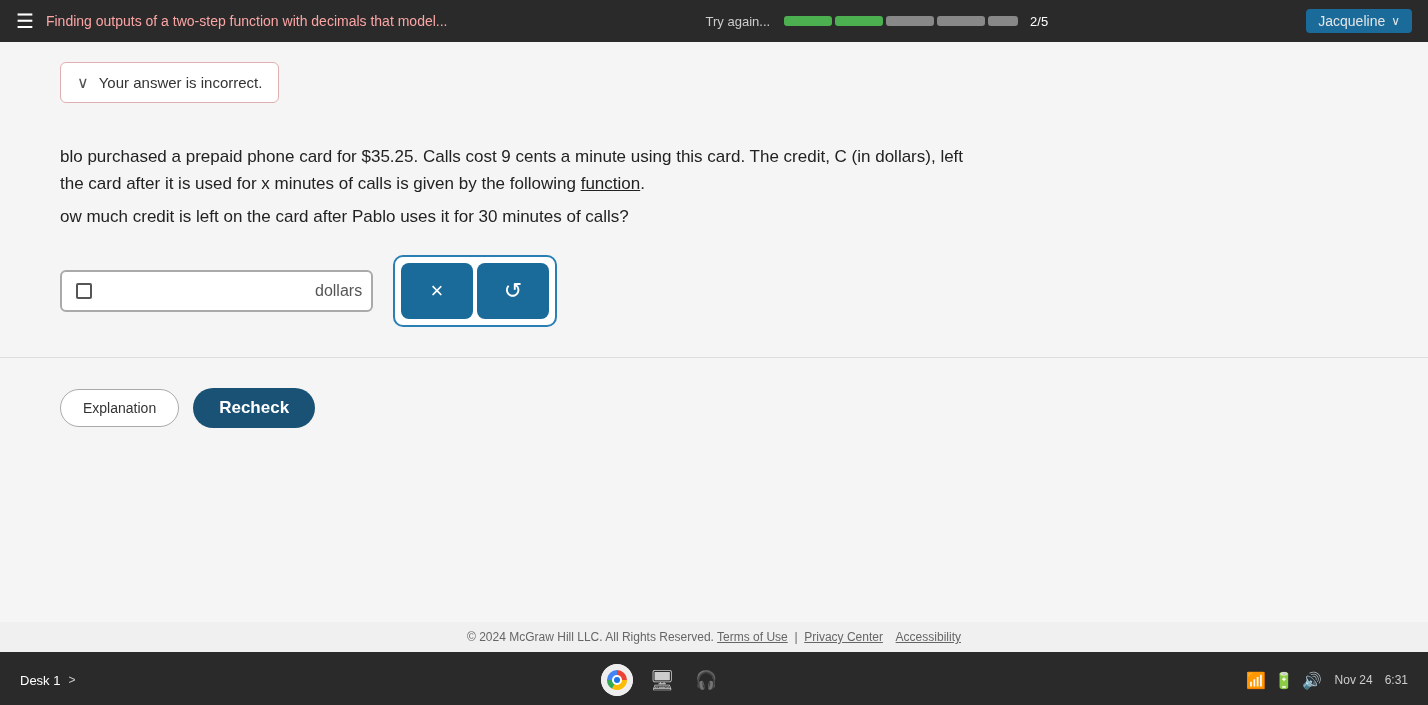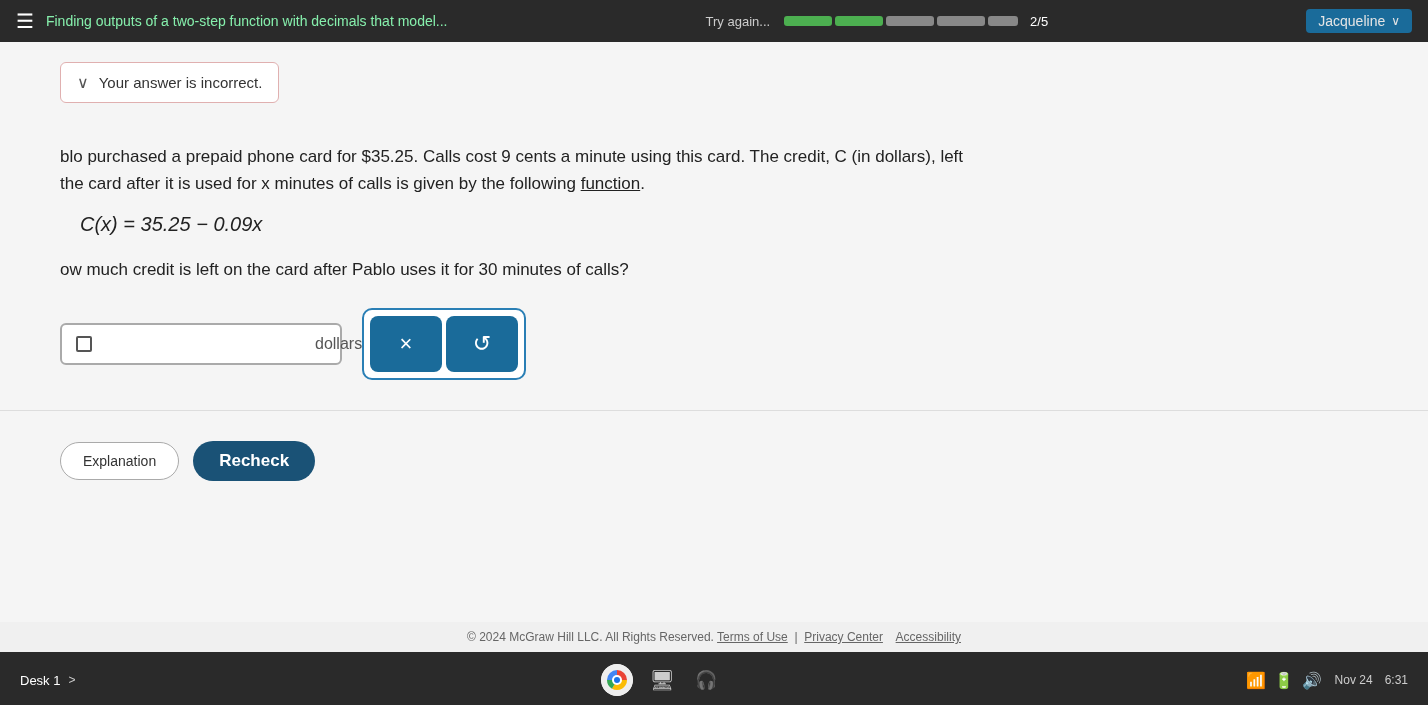--- a/index.html
+++ b/index.html
@@ -24,21 +24,21 @@
       display: flex;
       align-items: center;
       gap: 12px;
     }
     .hamburger-icon {
       color: white;
       font-size: 20px;
       cursor: pointer;
     }
     .top-bar-title {
-      color: #86efac;
+      color: #fca5a5;
       font-size: 14px;
     }
     .progress-area {
       display: flex;
       align-items: center;
       gap: 6px;
     }
     .try-again-text {
       color: #ccc;
       font-size: 13px;
@@ -149,21 +149,21 @@
       gap: 20px;
       margin-bottom: 30px;
     }
     .answer-input-container {
       display: flex;
       align-items: center;
       border: 2px solid #aaa;
       border-radius: 6px;
       padding: 10px 14px;
       background: white;
-      width: 282px;
+      width: 313px;
       gap: 8px;
     }
     .input-icon {
       width: 16px;
       height: 16px;
       border: 2px solid #555;
       border-radius: 2px;
       flex-shrink: 0;
     }
     .answer-input {
@@ -338,23 +338,20 @@
   </div>
 
   <div class="problem-section">
     <p class="problem-text">
       <span>blo purchased a prepaid phone card for $35.25. Calls cost 9 cents a minute using this card. The credit, C (in dollars), left</span>
       <br>
       <span>the card after it is used for x minutes of calls is given by the following</span>
       <span class="underline">function</span><span>.</span>
     </p>
 
-    <div class="formula">
-      <em>C(x) = 35.25 − 0.09x</em>
-    </div>
 
     <p class="problem-text">ow much credit is left on the card after Pablo uses it for 30 minutes of calls?</p>
   </div>
 
   <div class="input-row">
     <div class="answer-input-container">
       <div class="input-icon"></div>
       <input class="answer-input" type="text" placeholder="" style="">
       <span class="dollars-label">dollars</span>
     </div>

